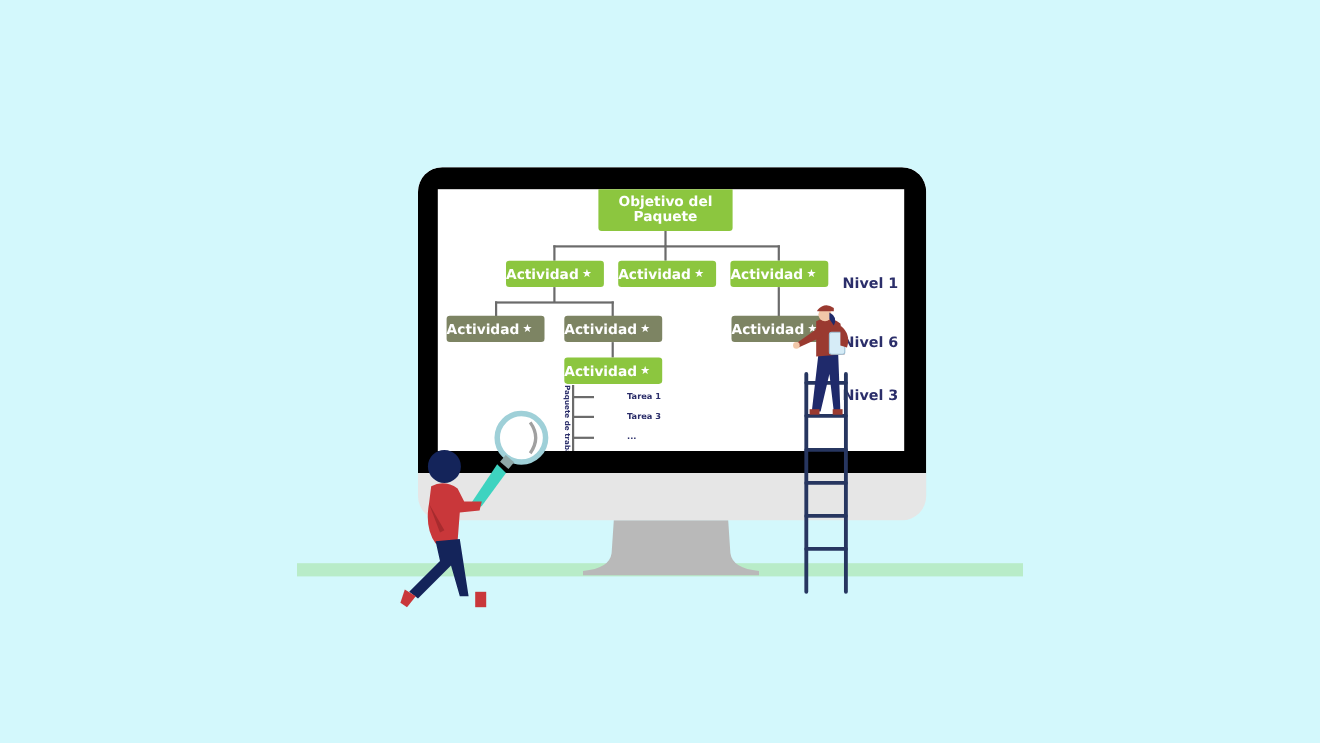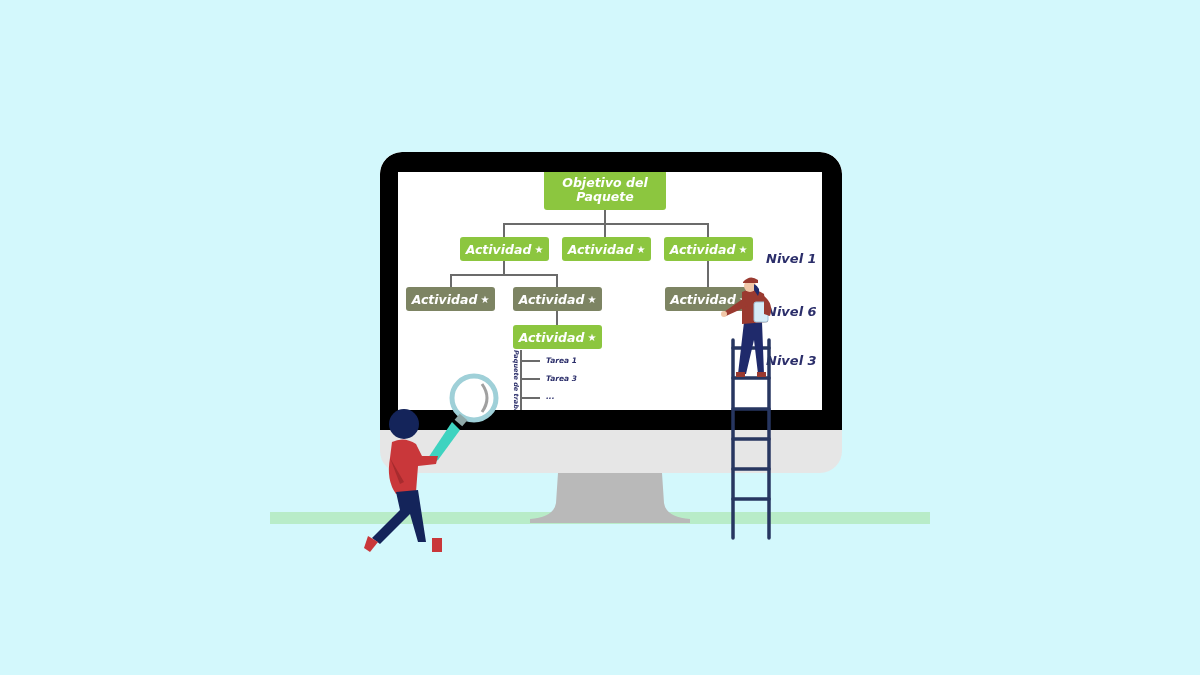--- a/index.html
+++ b/index.html
@@ -1,30 +1,30 @@
 <!DOCTYPE html>
 <html><head>
 <meta charset="utf-8">
 <style>
   html,body{margin:0;padding:0;}
   body{width:1200px;height:675px;background:#d3f8fc;position:relative;overflow:hidden;font-family:"DejaVu Sans","Liberation Sans",sans-serif;}
   .abs{position:absolute;}
   .ground{left:270px;top:512px;width:660px;height:12px;background:#b8ecc8;}
   .stand{left:530px;top:473px;width:160px;height:50px;}
-  .monitor{left:380px;top:152px;width:462px;height:321px;border-radius:22px;background:#e6e6e6;overflow:hidden;font-style:italic;}
+  .monitor{left:380px;top:152px;width:462px;height:321px;border-radius:22px;background:#e6e6e6;overflow:hidden;}
   .bezel{left:0;top:0;width:462px;height:278px;background:#000;border-radius:22px 22px 0 0;}
   .screen{left:18px;top:20px;width:424px;height:238px;background:#fff;overflow:hidden;}
-  .node{position:absolute;height:24px;border-radius:3px;color:#fff;font-weight:bold;font-size:12.5px;display:flex;align-items:center;justify-content:center;gap:3px;white-space:nowrap;}
+  .node{position:absolute;height:24px;border-radius:3px;color:#fff;font-weight:bold;font-size:12.5px;display:flex;align-items:center;justify-content:flex-start;gap:3px;white-space:nowrap;}
   .node.green{background:#8cc63f;}
   .node.olive{background:#7d8463;}
   .node .star{font-size:10px;}
   .root{position:absolute;left:146px;top:-2px;width:122px;height:40px;background:#8cc63f;border-radius:3px;color:#fff;font-weight:bold;font-size:12.5px;line-height:14px;text-align:center;display:flex;flex-direction:column;justify-content:center;}
   .line{position:absolute;background:#6b6b6b;}
   .level{position:absolute;color:#2b2e6a;font-weight:bold;font-size:13px;margin-top:12px;}
-  .task{position:absolute;color:#2b2e6a;font-weight:bold;font-size:7.5px;}
+  .task{position:absolute;color:#2b2e6a;font-weight:bold;font-size:7.5px;margin-left:24px;}
   .vlabel{position:absolute;color:#2b2e6a;font-weight:bold;font-size:6.5px;transform:rotate(90deg);transform-origin:left top;white-space:nowrap;}
   svg{overflow:visible;}
 </style>
 </head>
 <body>
 
 <div class="abs ground"></div>
 
 <div class="abs stand">
   <svg width="160" height="50" viewBox="0 0 160 50">

